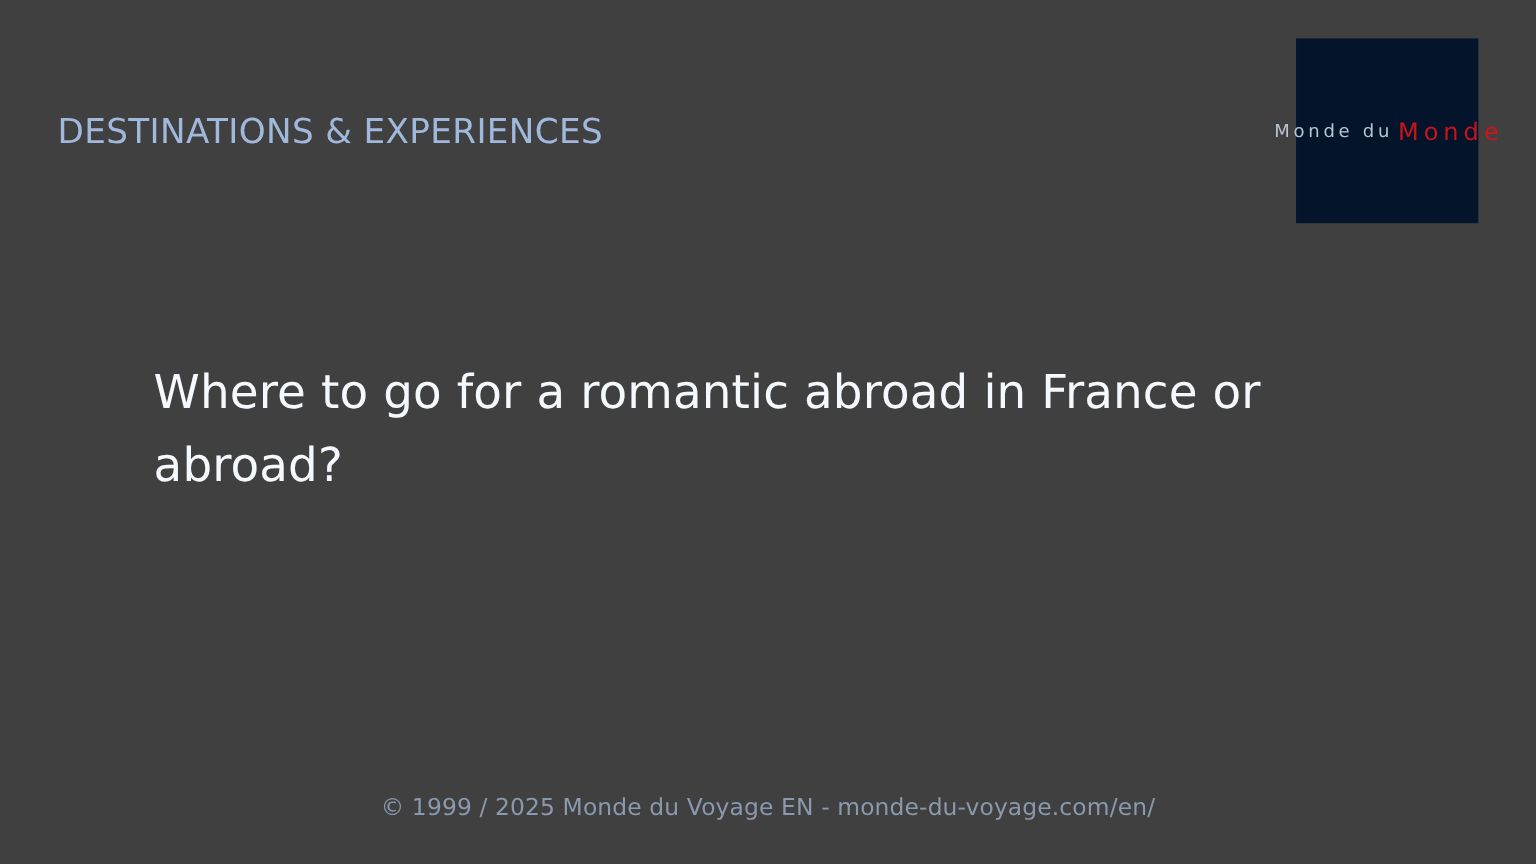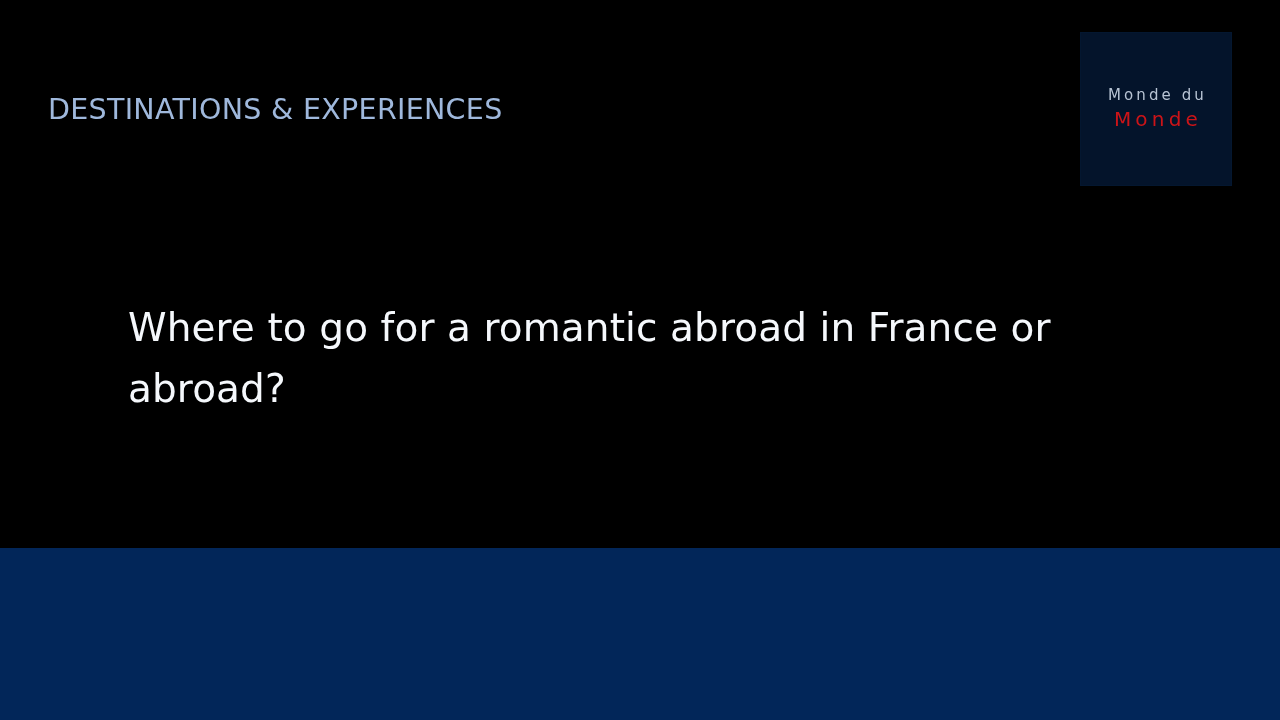--- a/index.html
+++ b/index.html
@@ -12,22 +12,22 @@
     height: 720px;
     overflow: hidden;
     background: #022659;
     font-family: "DejaVu Sans", "Liberation Sans", sans-serif;
     -webkit-font-smoothing: antialiased;
   }
 
   .slide {
     position: relative;
     width: 1280px;
-    height: 548px;
-    background: #000000;
+    height: 720px;
+    background: #404040;
   }
 
   
   .slide-header {
     position: absolute;
     left: 48px;
     top: 88px;
     width: 1000px;
     height: 44px;
     display: flex;
@@ -46,21 +46,20 @@
   
   .logo-box {
     position: absolute;
     left: 1081px;
     top: 33px;
     width: 150px;
     height: 152px;
     background: #04142B;
     box-shadow: 0 0 0 1px #041730;
     display: flex;
-    flex-direction: column;
     align-items: center;
     justify-content: center;
     text-align: right;
   }
   .logo-line1 {
     font-family: "DejaVu Sans", "Liberation Sans", sans-serif;
     font-size: 15px;
     font-weight: 400;
     letter-spacing: 3.1px;
     color: #B8C4D4;
@@ -125,14 +124,17 @@
 
   <div class="logo-box">
     <div class="logo-line1">Monde du</div>
     <div class="logo-line2">Monde</div>
   </div>
 
   <div class="main-area">
     <h1 class="main-heading">Where to go for a romantic abroad in France or abroad?</h1>
   </div>
 
+  <div class="slide-footer">
+    <div class="footer-text">© 1999 / 2025 Monde du Voyage EN - monde-du-voyage.com/en/</div>
+  </div>
 
 </div>
 
 </body></html>

